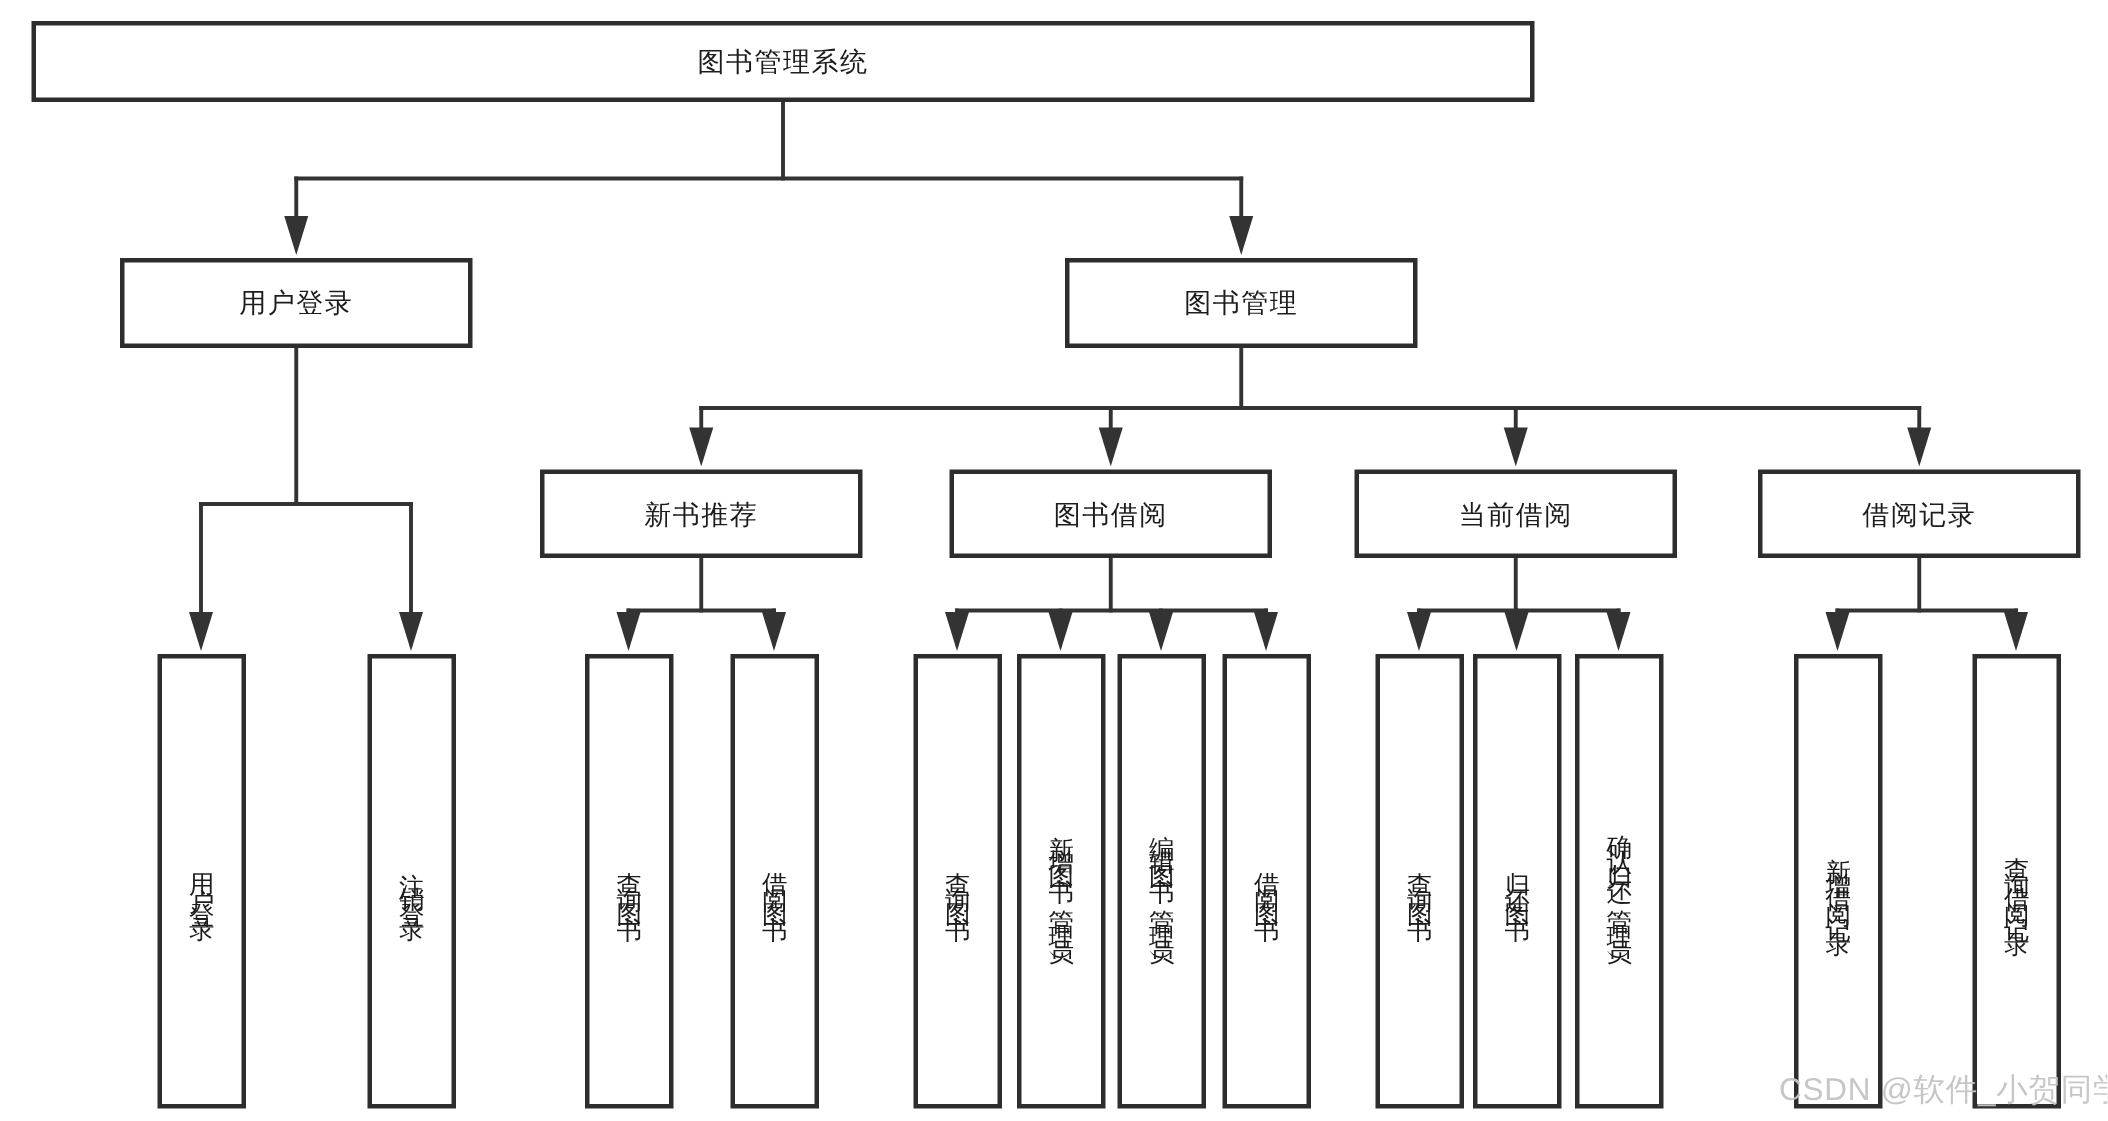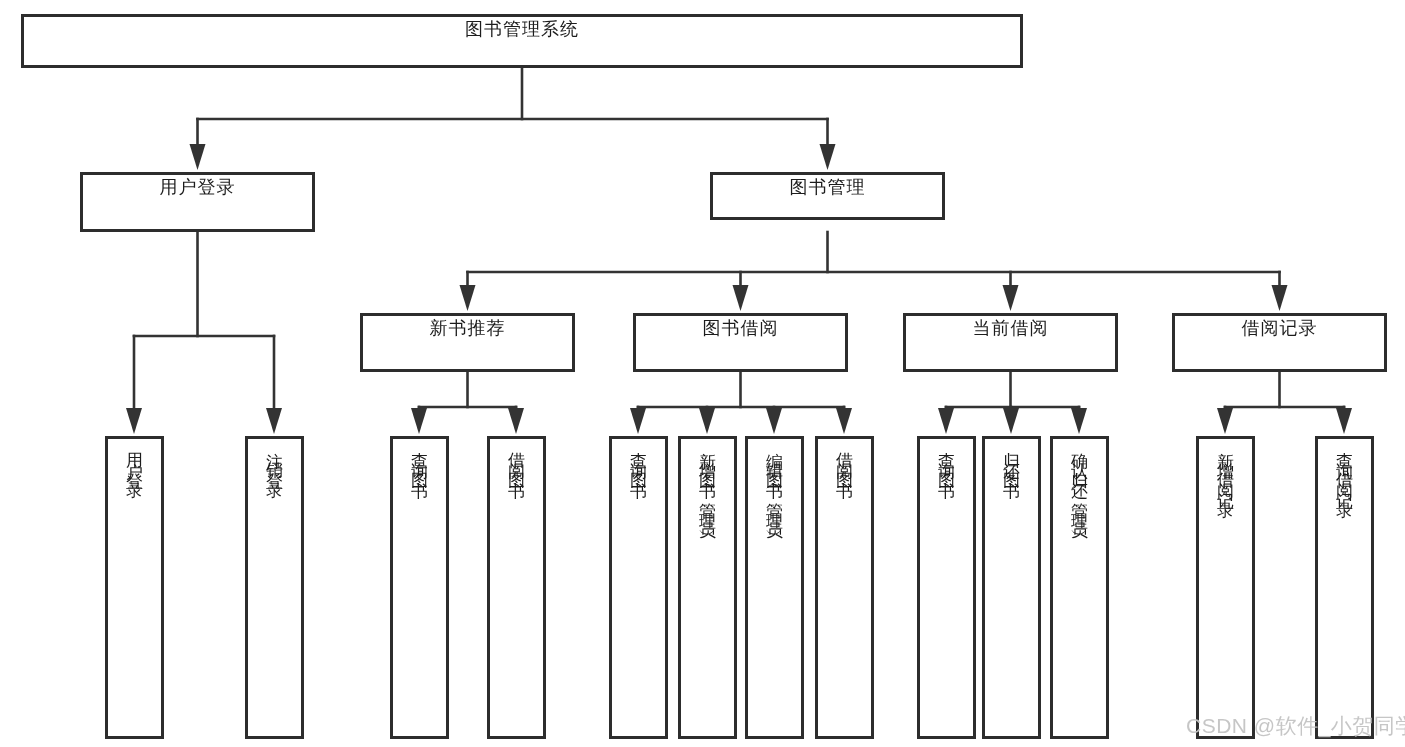--- a/index.html
+++ b/index.html
@@ -18,21 +18,21 @@
     width: 1405px; height: 747px;
     z-index: 1;
   }
   .node {
     position: absolute;
     box-sizing: border-box;
     background: var(--box-bg, #ffffff);
     border: 3px solid var(--box-border, #2d2d2d);
     color: var(--text, #1c1c1c);
     display: flex;
-    align-items: flex-start;
+    align-items: center;
     justify-content: center;
     z-index: 2;
   }
   .hnode {
     font-size: 18px;
     letter-spacing: 1px;
     font-weight: 500;
   }
   .vnode {
     font-size: 17px;
@@ -41,21 +41,21 @@
   .vnode .vtext {
     writing-mode: vertical-rl;
     text-orientation: mixed;
     letter-spacing: 10px;
     line-height: 1;
     white-space: nowrap;
   }
   
   #n-root           { left: 21px;   top: 14px;  width: 1002px; height: 54px; }
   #n-user-login     { left: 80px;   top: 172px; width: 235px;  height: 60px; }
-  #n-book-mgmt      { left: 710px;  top: 172px; width: 235px;  height: 48px; }
+  #n-book-mgmt      { left: 710px;  top: 172px; width: 235px;  height: 60px; }
   #n-new-book       { left: 360px;  top: 313px; width: 215px;  height: 59px; }
   #n-book-borrow    { left: 633px;  top: 313px; width: 215px;  height: 59px; }
   #n-current-borrow { left: 903px;  top: 313px; width: 215px;  height: 59px; }
   #n-borrow-record  { left: 1172px; top: 313px; width: 215px;  height: 59px; }
   .leaf { top: 436px; width: 59px; height: 303px; }
   #l-user-login   { left: 105px; }
   #l-logout       { left: 245px; }
   #l-query-1      { left: 390px; }
   #l-borrow-1     { left: 487px; }
   #l-query-2      { left: 609px; }

